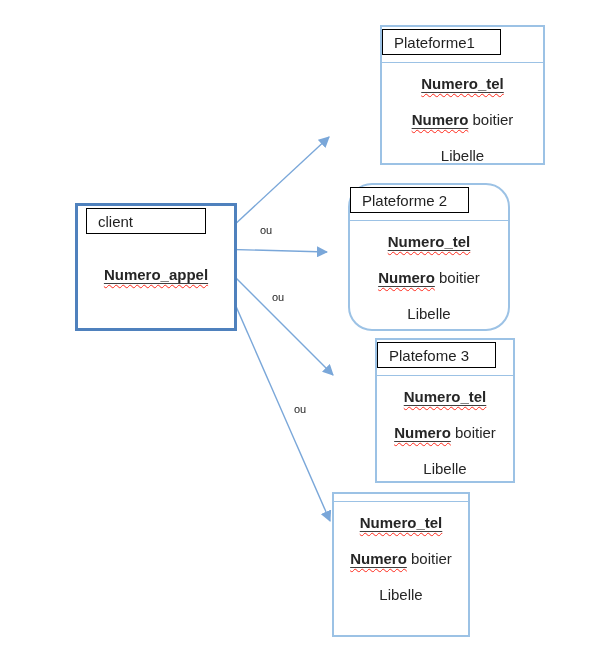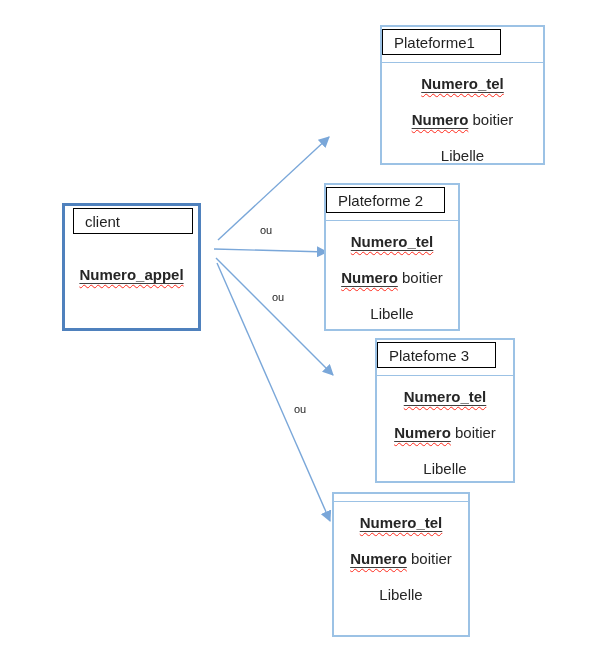--- a/index.html
+++ b/index.html
@@ -97,42 +97,42 @@
     <line x1="218" y1="240" x2="329" y2="137" stroke="#7aa7d9" stroke-width="1.4" marker-end="url(#arr)"></line>
     <line x1="214" y1="249" x2="327" y2="252" stroke="#7aa7d9" stroke-width="1.4" marker-end="url(#arr)"></line>
     <line x1="216" y1="258" x2="333" y2="375" stroke="#7aa7d9" stroke-width="1.4" marker-end="url(#arr)"></line>
     <line x1="217" y1="263" x2="330" y2="521" stroke="#7aa7d9" stroke-width="1.4" marker-end="url(#arr)"></line>
   </svg>
 
   <div class="ou-label" style="left:260px; top:224px;">ou</div>
   <div class="ou-label" style="left:272px; top:291px;">ou</div>
   <div class="ou-label" style="left:294px; top:403px;">ou</div>
 
-  <div class="ebox client-box" style="left:62px; top:203px; width:139px; height:128px;">
+  <div class="ebox client-box" style="left:75px; top:203px; width:162px; height:128px;">
     <div class="tbox">
       <span>client</span>
     </div>
     <div class="attrs">
       <div class="attr"><span class="u"><span class="sq">Numero_appel</span></span></div>
     </div>
   </div>
 
   <div class="ebox" style="left:332px; top:25px; width:165px; height:140px;margin-left:48px;">
     <div class="tbox">
       <span>Plateforme1</span>
     </div>
     <div class="divider"></div>
     <div class="attrs">
       <div class="attr"><span class="u"><span class="sq">Numero_tel</span></span></div>
       <div class="attr"><span class="u"><span class="sq">Numero</span></span><span> boitier</span></div>
       <div class="attr"><span>Libelle</span></div>
     </div>
   </div>
 
-  <div class="ebox" style="left:324px; top:183px; width:136px; height:148px;">
+  <div class="ebox" style="left:348px; top:183px; width:162px; height:148px;border-radius:24px;">
     <div class="tbox">
       <span>Plateforme 2</span>
     </div>
     <div class="divider"></div>
     <div class="attrs">
       <div class="attr"><span class="u"><span class="sq">Numero_tel</span></span></div>
       <div class="attr"><span class="u"><span class="sq">Numero</span></span><span> boitier</span></div>
       <div class="attr"><span>Libelle</span></div>
     </div>
   </div>

